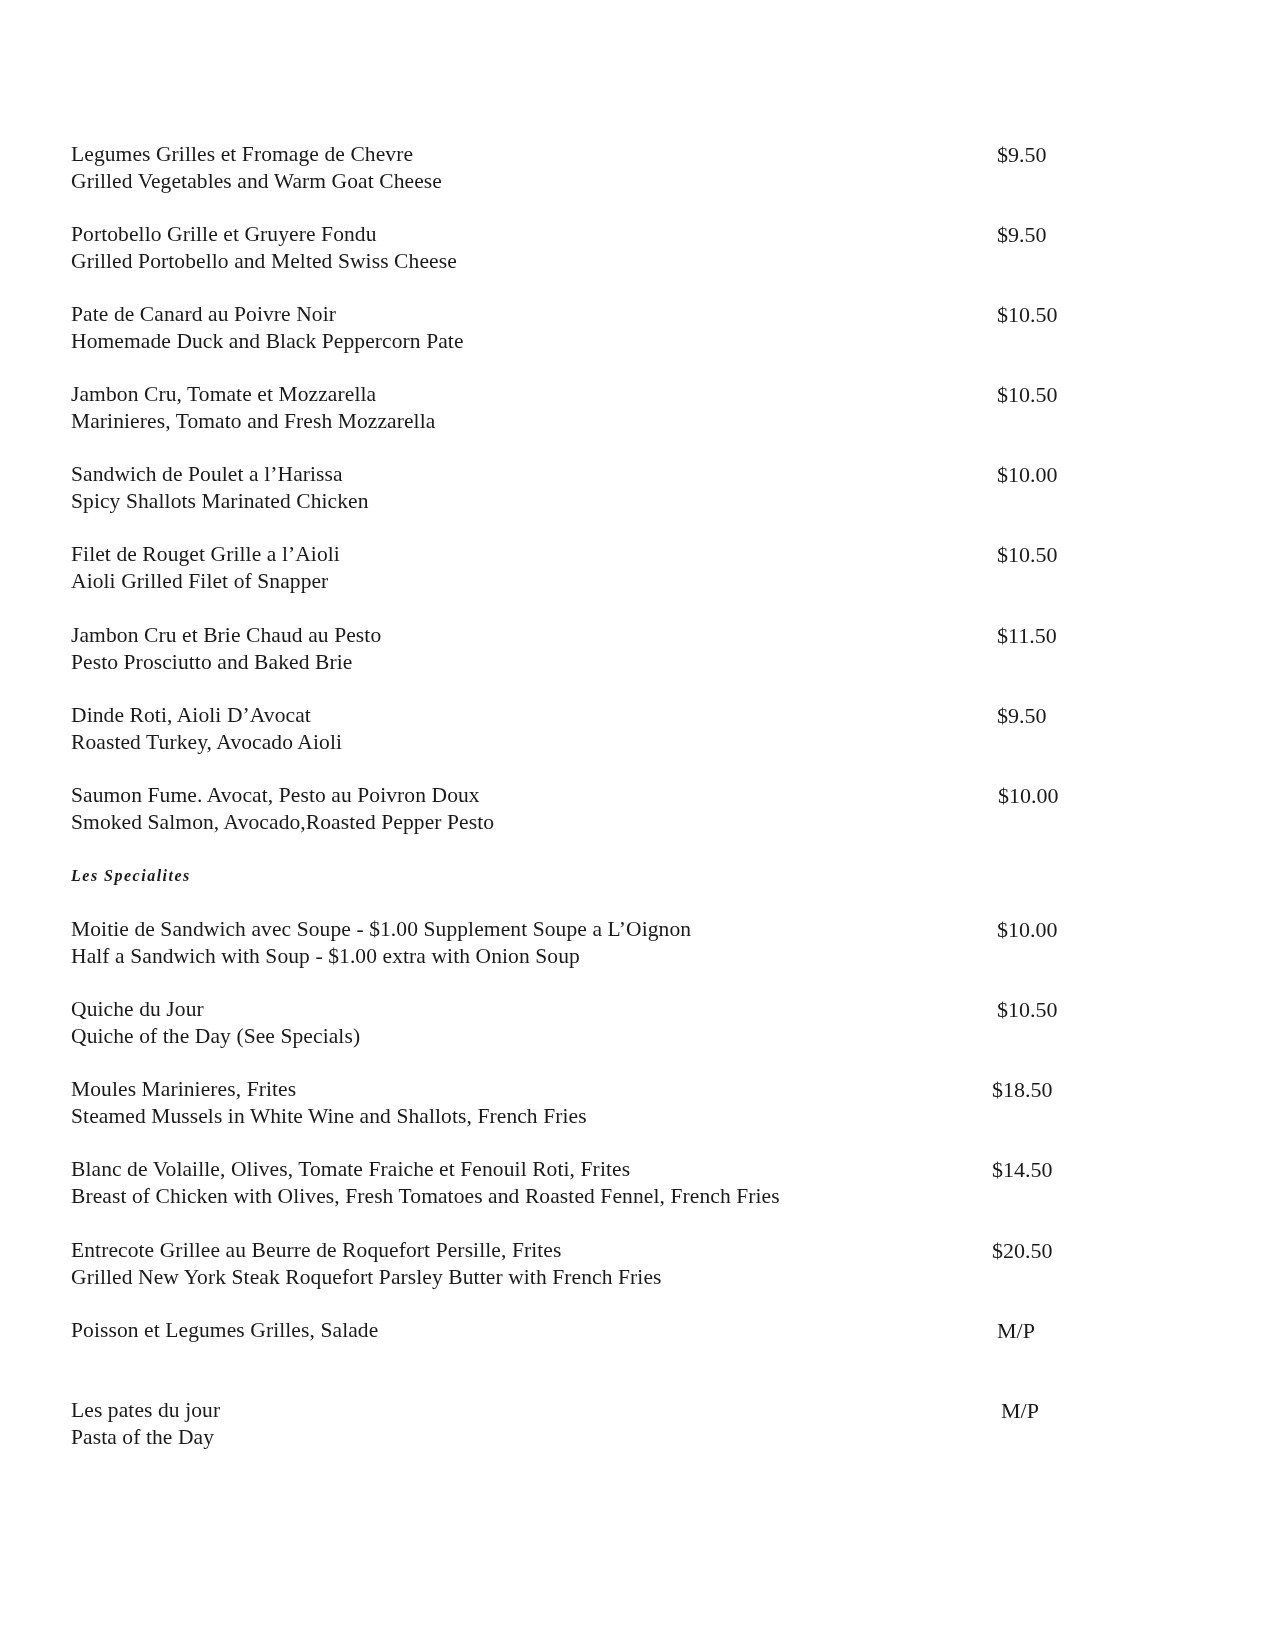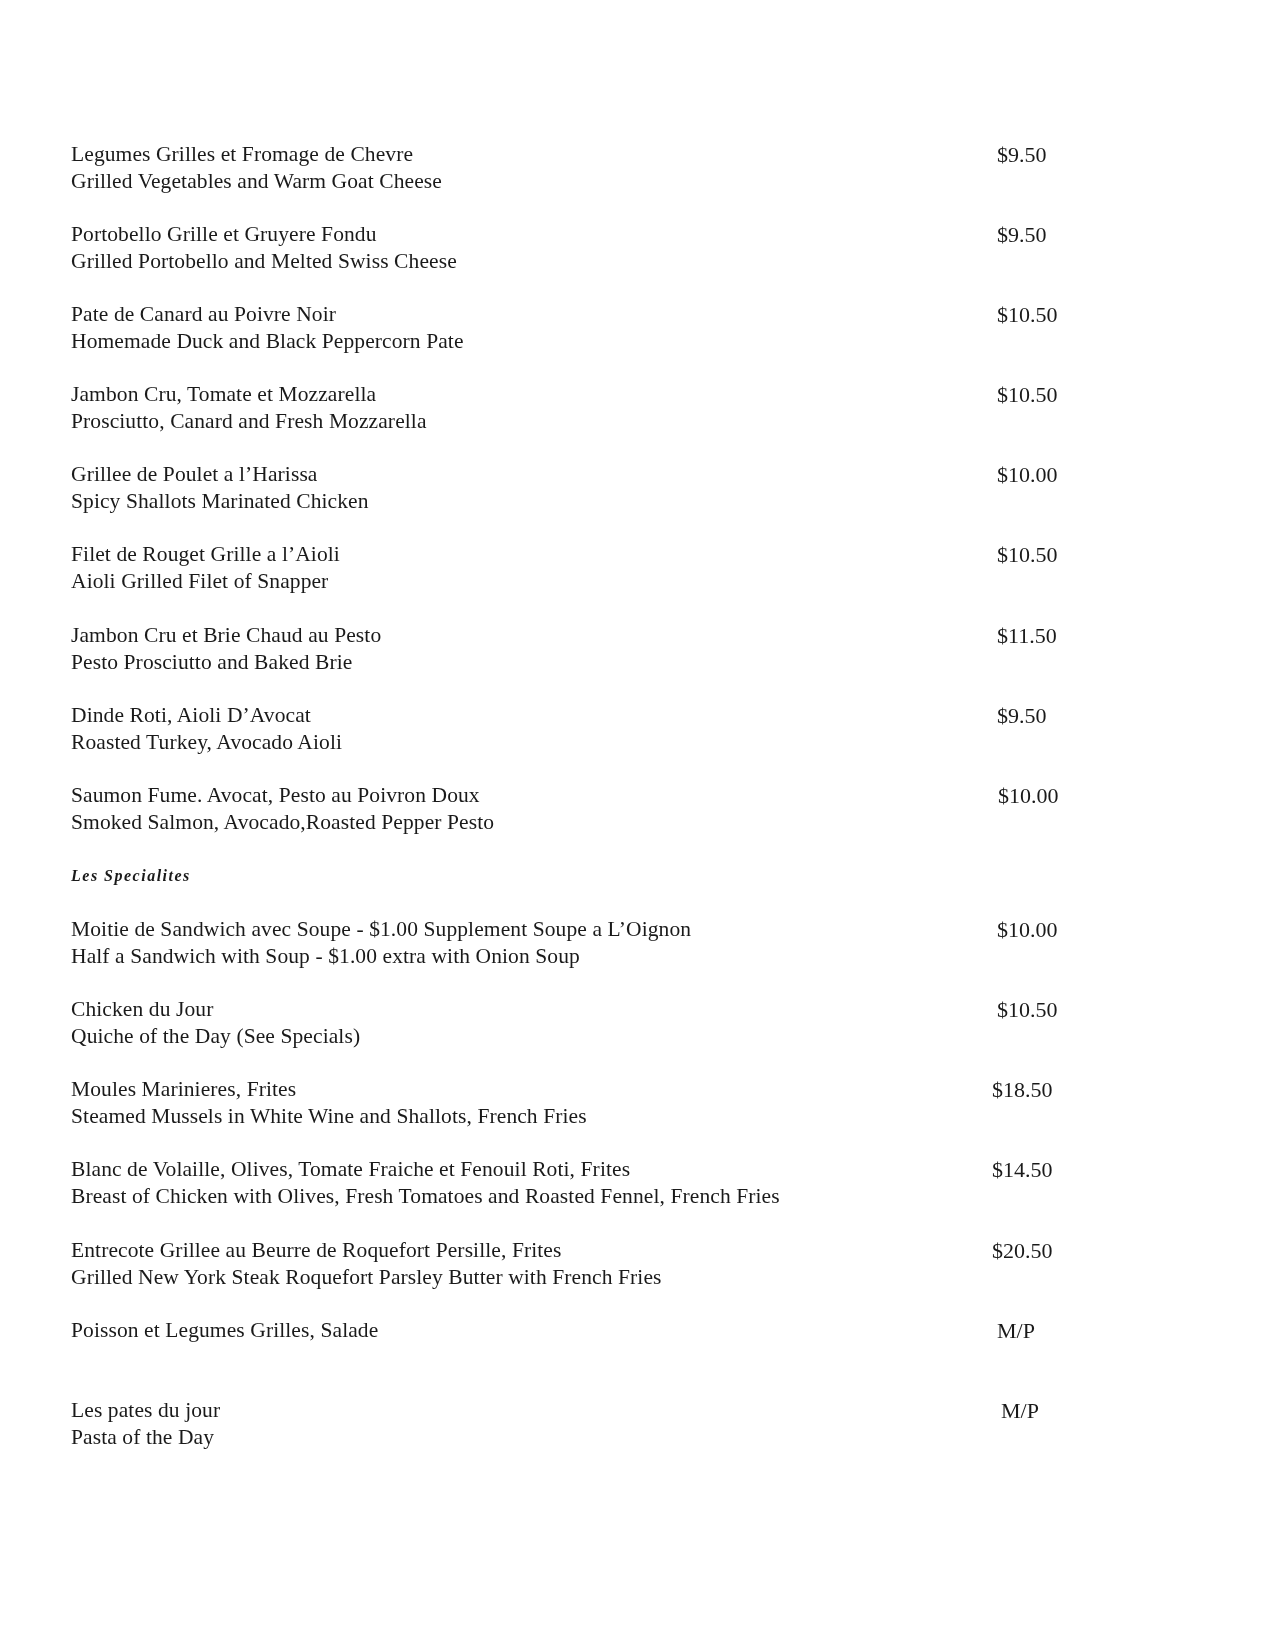--- a/index.html
+++ b/index.html
@@ -83,28 +83,28 @@
     <div class="item-names">
       <div class="item-name-fr">Pate de Canard au Poivre Noir</div>
       <div class="item-name-en">Homemade Duck and Black Peppercorn Pate</div>
     </div>
     <div class="item-price" style="left:926px">$10.50</div>
   </div>
 
   <div class="menu-item" style="top:381px">
     <div class="item-names">
       <div class="item-name-fr">Jambon Cru, Tomate et Mozzarella</div>
-      <div class="item-name-en">Prosciutto, Canard and Fresh Mozzarella</div>
+      <div class="item-name-en">Marinieres, Tomato and Fresh Mozzarella</div>
     </div>
     <div class="item-price" style="left:926px">$10.50</div>
   </div>
 
   <div class="menu-item" style="top:461px">
     <div class="item-names">
-      <div class="item-name-fr">Grillee de Poulet a l’Harissa</div>
+      <div class="item-name-fr">Sandwich de Poulet a l’Harissa</div>
       <div class="item-name-en">Spicy Shallots Marinated Chicken</div>
     </div>
     <div class="item-price" style="left:926px">$10.00</div>
   </div>
 
   <div class="menu-item" style="top:541px">
     <div class="item-names">
       <div class="item-name-fr">Filet de Rouget Grille a l’Aioli</div>
       <div class="item-name-en">Aioli Grilled Filet of Snapper</div>
     </div>
@@ -140,21 +140,21 @@
   <div class="menu-item" style="top:916px">
     <div class="item-names">
       <div class="item-name-fr">Moitie de Sandwich avec Soupe  - $1.00 Supplement Soupe a L’Oignon</div>
       <div class="item-name-en">Half a Sandwich with Soup - $1.00 extra with Onion Soup</div>
     </div>
     <div class="item-price" style="left:926px">$10.00</div>
   </div>
 
   <div class="menu-item" style="top:996px">
     <div class="item-names">
-      <div class="item-name-fr">Chicken du Jour</div>
+      <div class="item-name-fr">Quiche du Jour</div>
       <div class="item-name-en">Quiche of the Day  (See Specials)</div>
     </div>
     <div class="item-price" style="left:926px">$10.50</div>
   </div>
 
   <div class="menu-item" style="top:1076px">
     <div class="item-names">
       <div class="item-name-fr">Moules Marinieres, Frites</div>
       <div class="item-name-en">Steamed Mussels in White Wine and Shallots, French Fries</div>
     </div>

